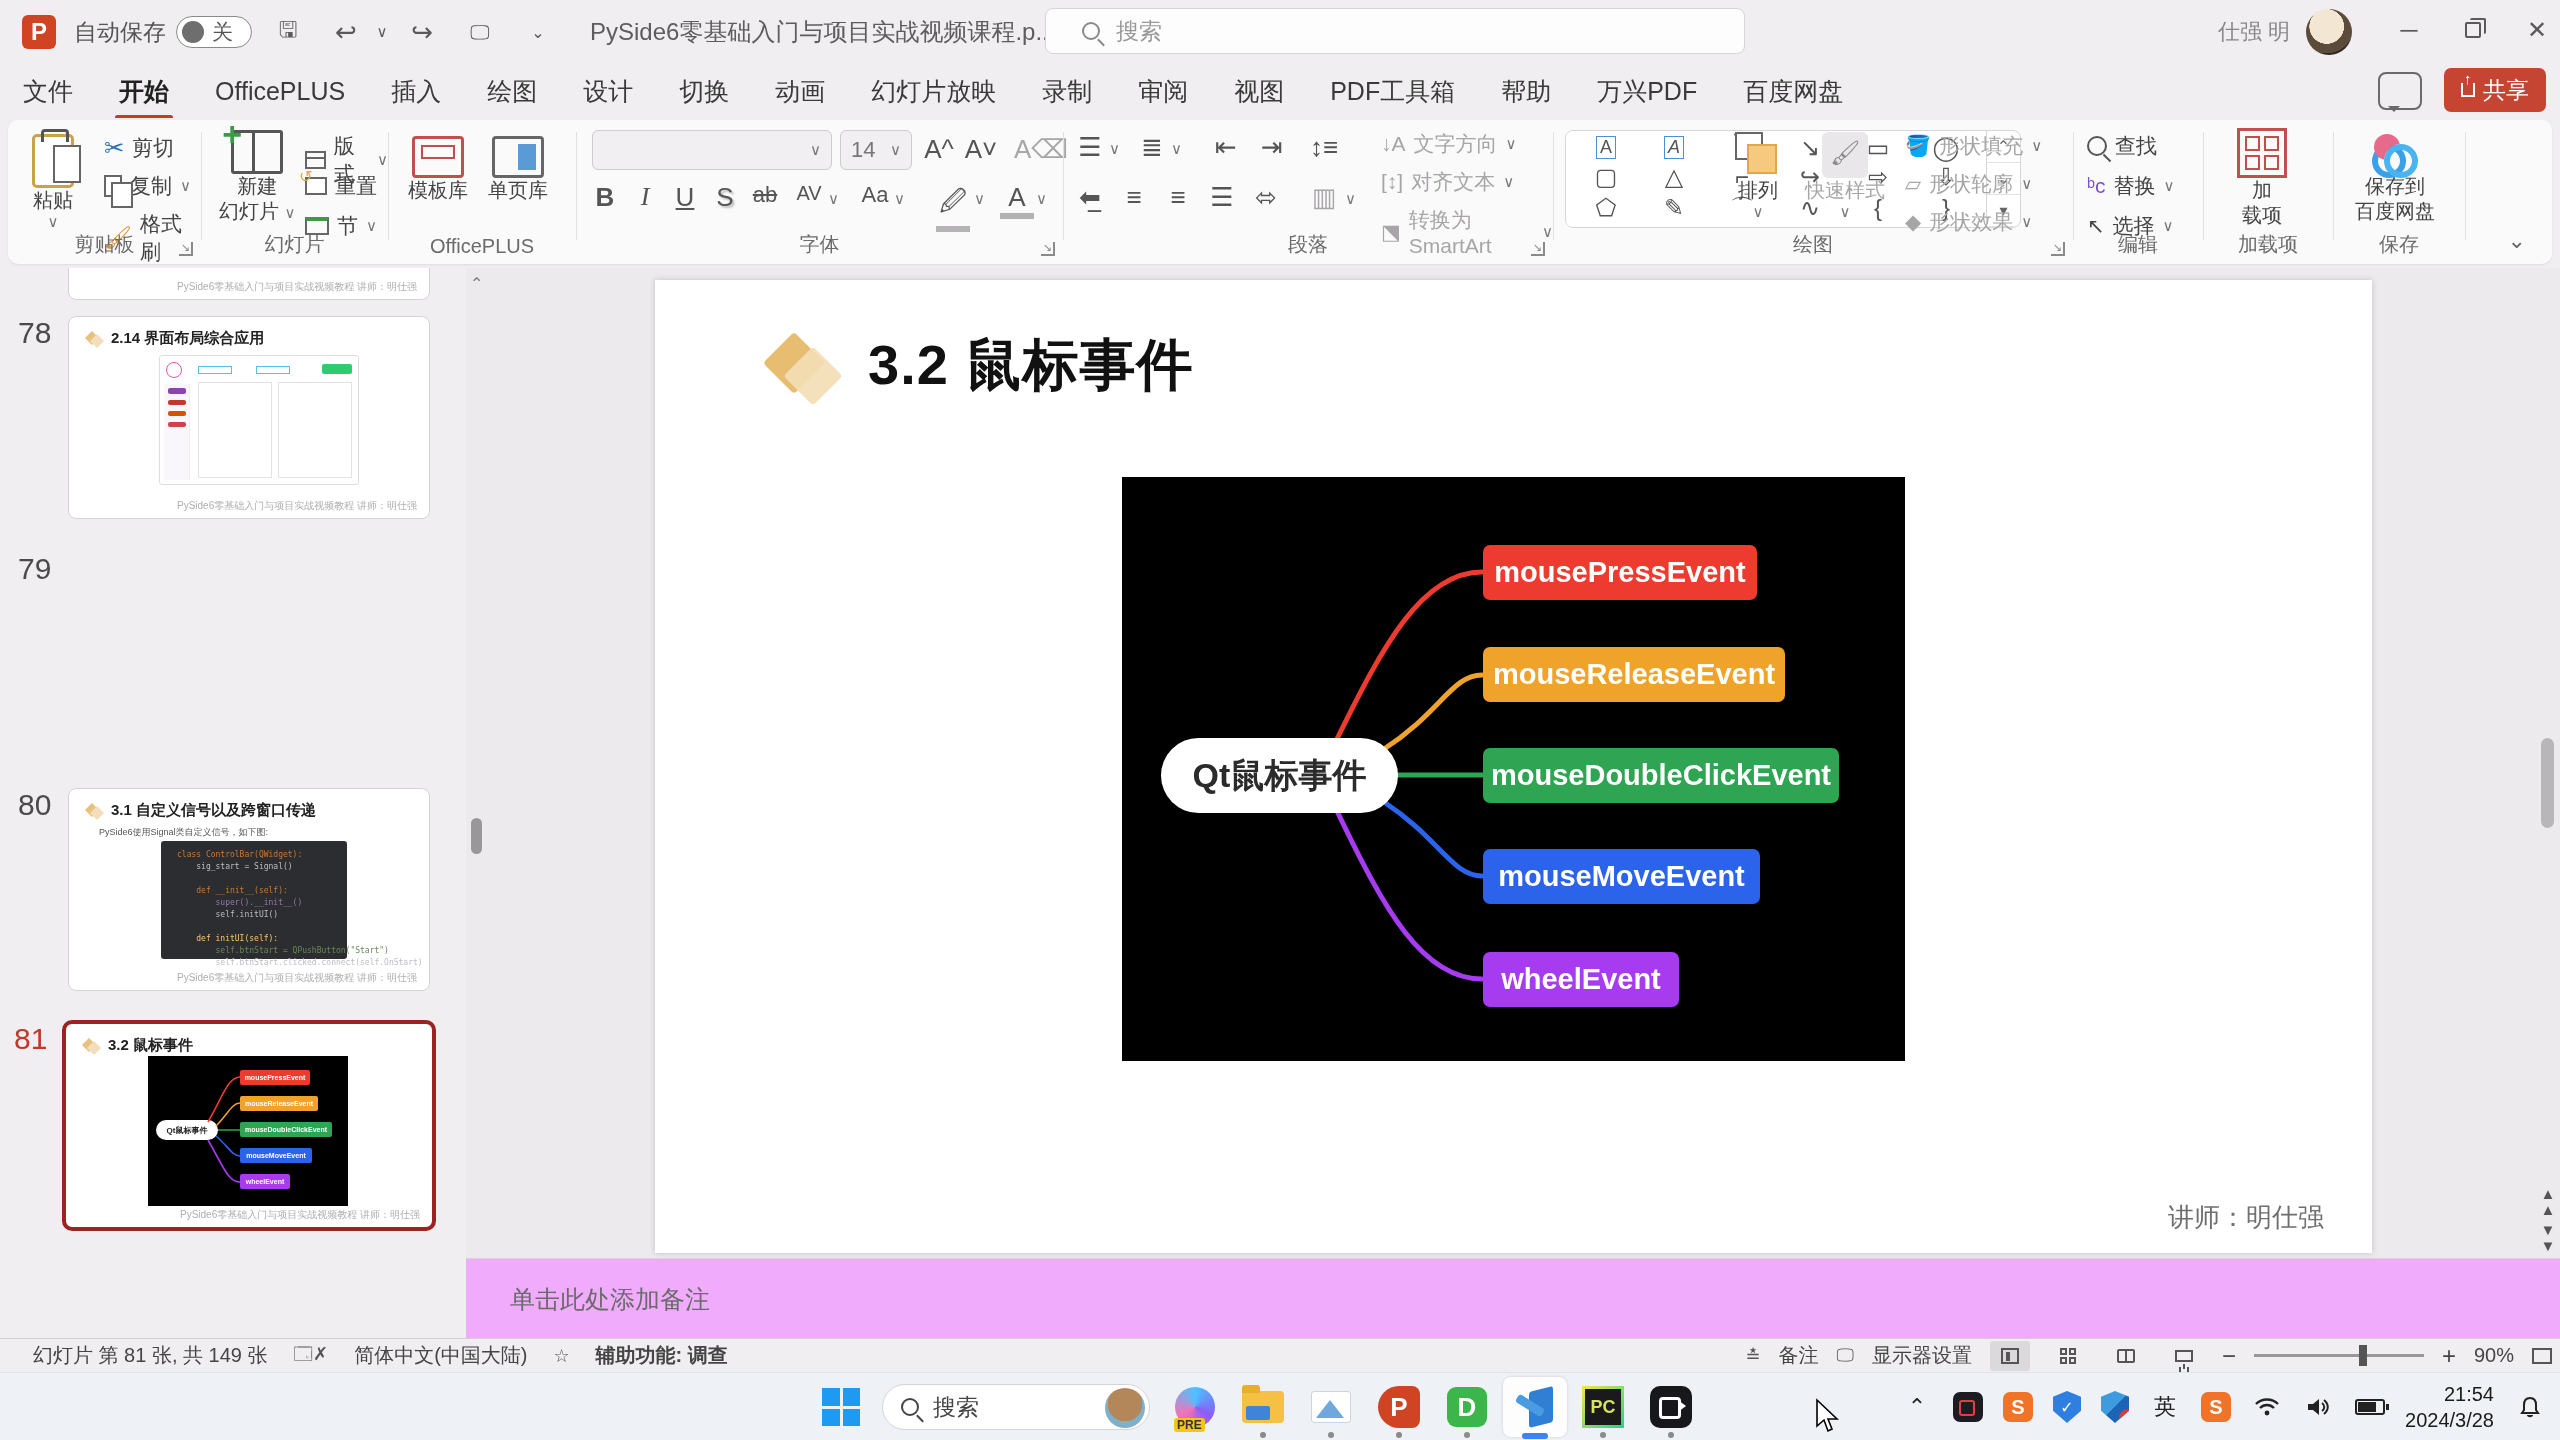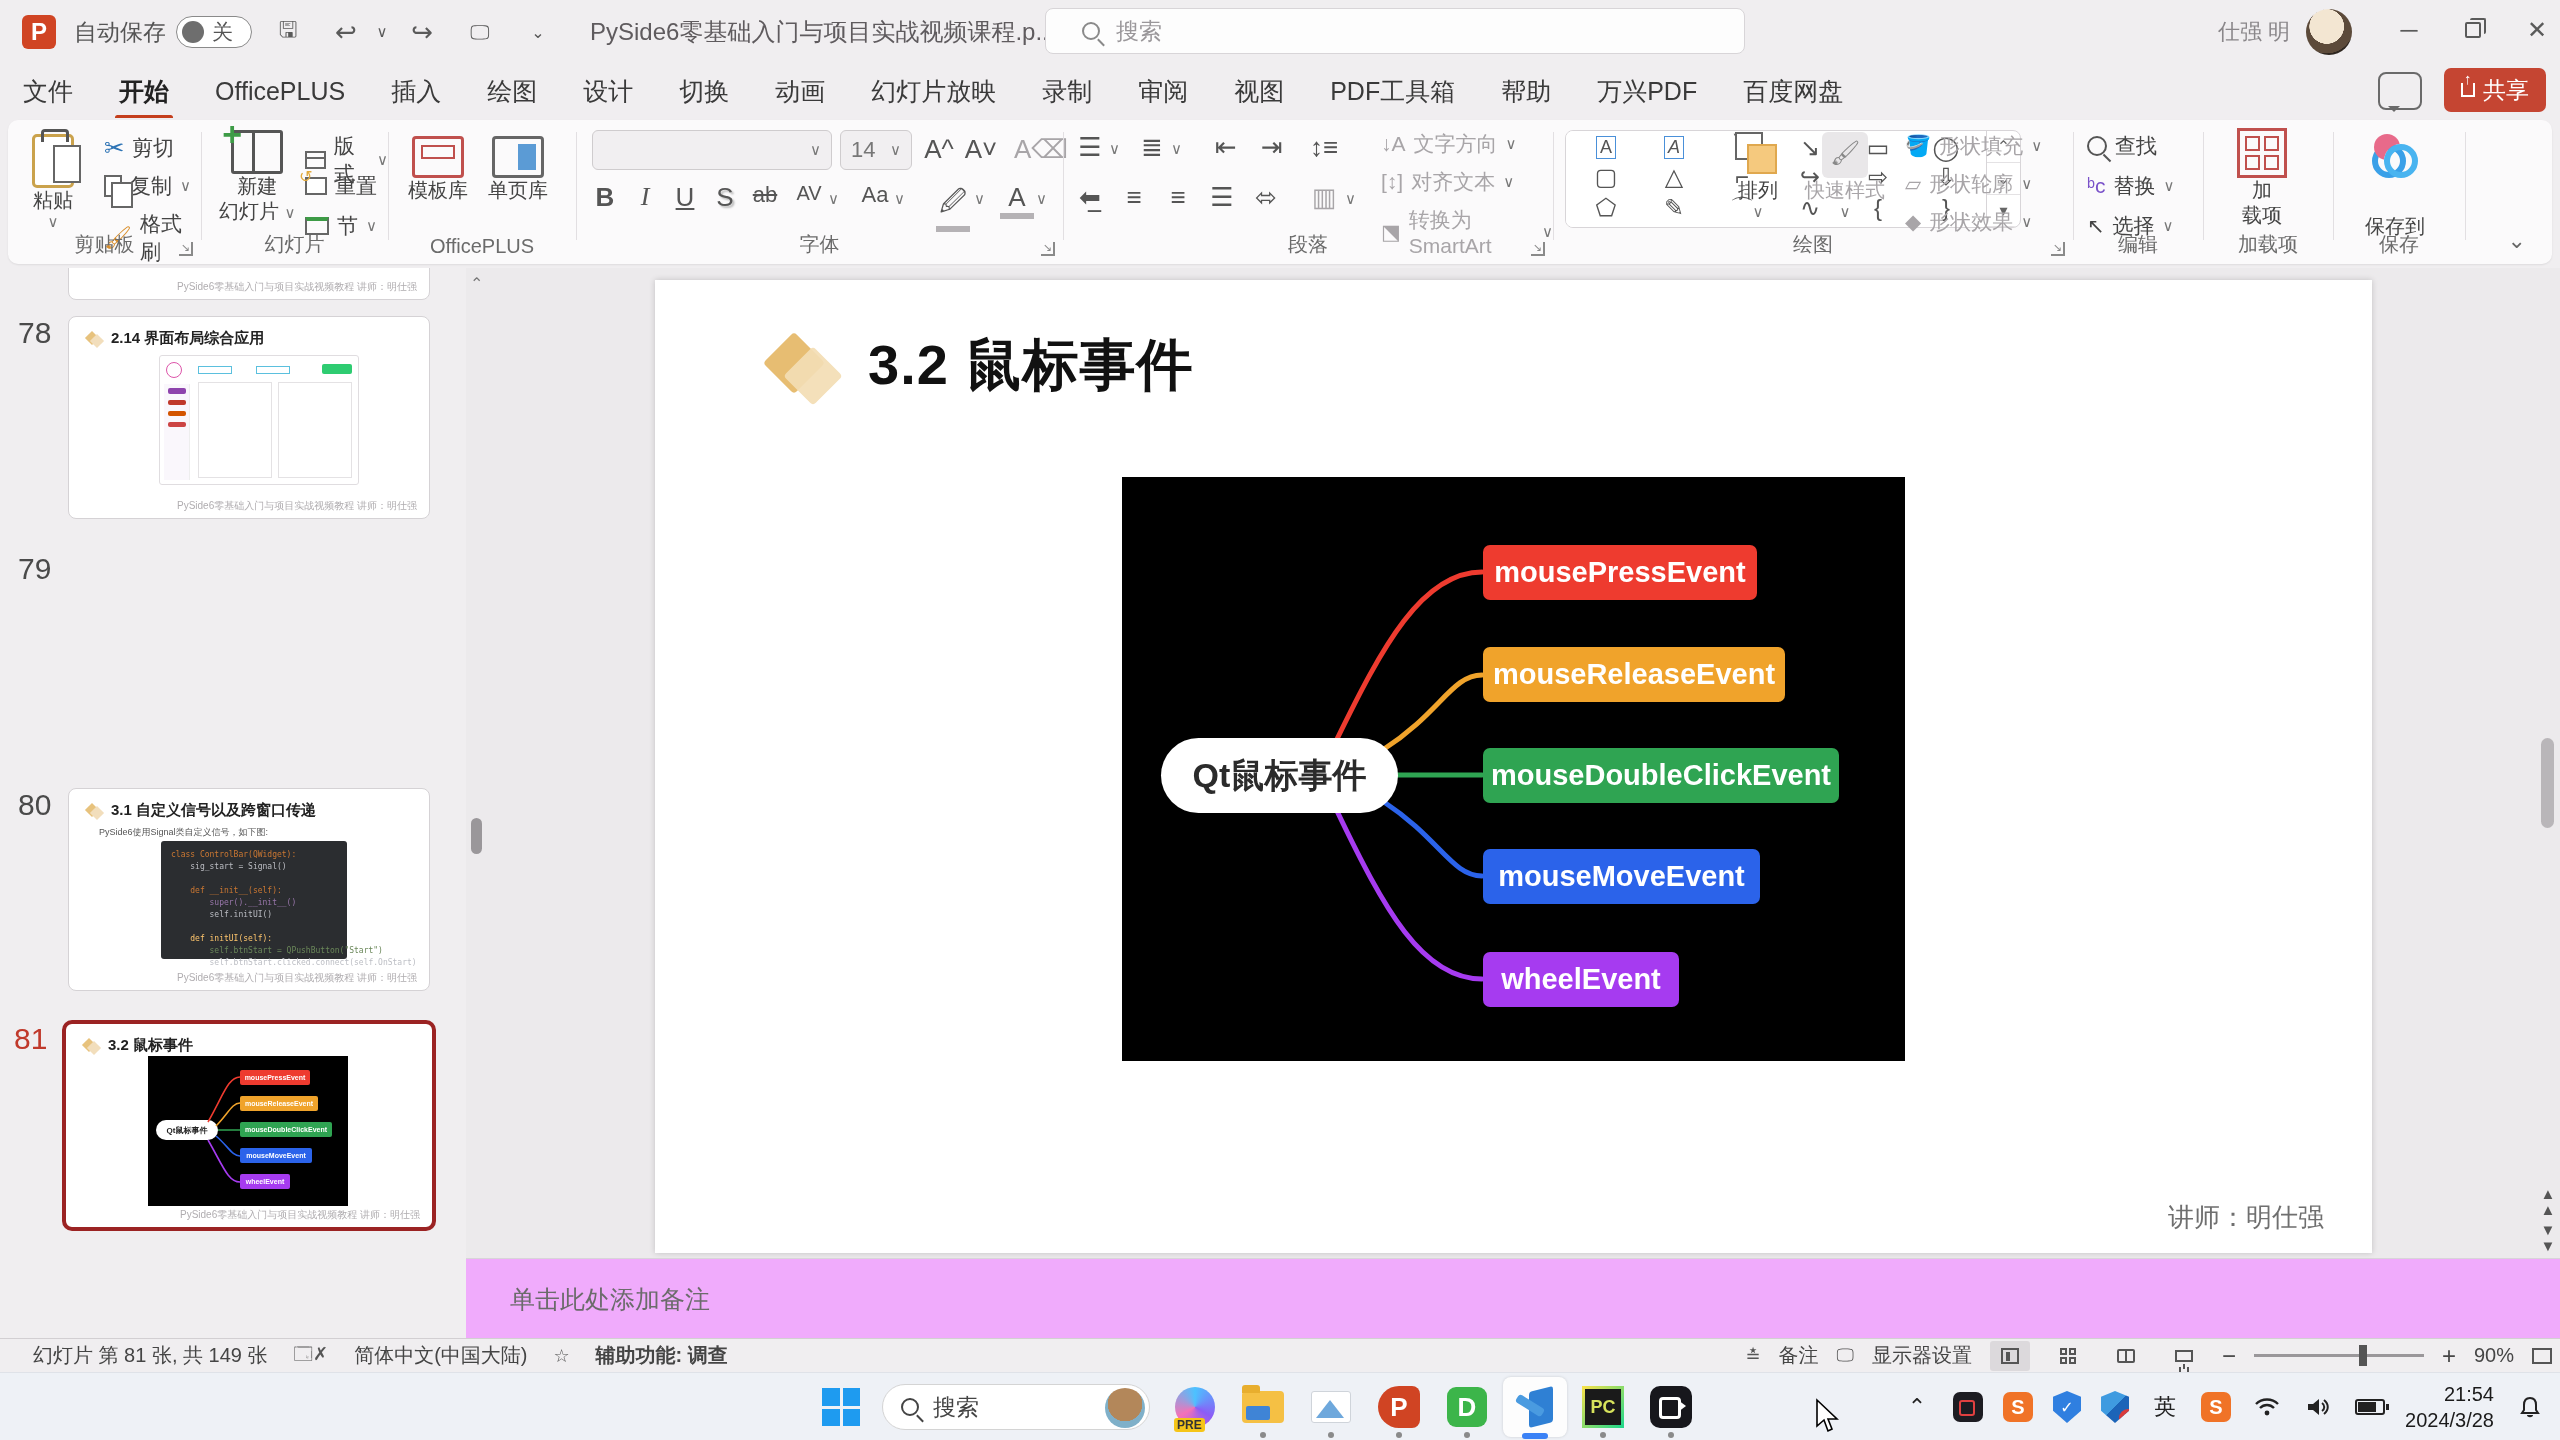--- a/index.html
+++ b/index.html
@@ -97,21 +97,21 @@
   .thumb-num.sel { color:#c0392b; }
   .card { position:absolute; left:68px; width:362px; background:#fff; border:1px solid #d5d2d5; border-radius:8px; overflow:hidden; }
   .card .ttl { display:flex; align-items:center; gap:8px; font-size:15px; font-weight:bold; color:#222; margin:12px 0 0 18px; white-space:nowrap; }
   .mini-dia { width:16px; height:16px; position:relative; flex:0 0 16px; }
   .mini-dia::before { content:""; position:absolute; left:0; top:2px; width:10px; height:10px; background:#e7c27d; transform:rotate(45deg); }
   .mini-dia::after { content:""; position:absolute; left:5px; top:5px; width:10px; height:10px; background:#f2debc; transform:rotate(45deg); }
   .card .foot { position:absolute; bottom:5px; right:12px; font-size:10px; color:#b0adb0; white-space:nowrap; }
   .darkslide { position:absolute; left:68px; width:362px; height:211px; border-radius:8px; background:radial-gradient(ellipse at 50% 30%, #2a2a2a 0%, #101010 70%); display:flex; align-items:center; justify-content:center; gap:26px; }
   .darkslide .num { color:#e8e8e8; font-size:34px; letter-spacing:2px; }
   .darkslide .t { color:#d9b96c; font-size:28px; font-weight:bold; letter-spacing:2px; }
-  .codeblock { background:#2b2d30; border-radius:3px; font-family:"DejaVu Sans Mono",monospace; font-size:8px; line-height:1.5; color:#bcbec4; padding:8px 10px; white-space:pre; }
+  .codeblock { background:#2b2d30; border-radius:3px; font-family:"DejaVu Sans Mono",monospace; font-size:8px; line-height:1.5; color:#bcbec4; padding:8px 16px; white-space:pre; }
   .codeblock .kw { color:#cc7832; } .codeblock .fn { color:#ffc66d; } .codeblock .st { color:#6a8759; } .codeblock .sf { color:#9876aa; }
   .vscroll-panel { position:absolute; left:468px; top:0; width:18px; height:990px; }
   .vscroll-panel .thumbbar { position:absolute; left:3px; top:550px; width:11px; height:36px; border-radius:6px; background:#9a979a; }
   .vscroll-panel .up { position:absolute; left:2px; top:6px; color:#777; font-size:16px; }
 
   
   .slide { position:absolute; left:655px; top:12px; width:1717px; height:973px; background:#fff; box-shadow:0 0 6px rgba(0,0,0,.18); }
   .slide-title { position:absolute; left:115px; top:48px; display:flex; align-items:center; gap:24px; }
   .dia { width:74px; height:74px; position:relative; }
   .dia::before { content:""; position:absolute; left:2px; top:12px; width:44px; height:44px; background:#e7bd72; transform:rotate(45deg); border-radius:4px; }
@@ -464,21 +464,21 @@
             <div></div>
           </span>
           <span>加</span>
           <span>载项</span>
         </div>
     <div class="glabel">加载项</div>
   </div>
   <div class="gsep" style="left:2325px;"></div>
 
   <div class="group" style="left:2325px;width:132px;">
-    <div class="bigbtn abs" style="left:22px;top:10px;gap:40px;">
+    <div class="bigbtn abs" style="left:22px;top:10px;">
           <span class="i-baidu"></span>
           <span>保存到</span>
           <span>百度网盘</span>
         </div>
     <div class="glabel">保存</div>
   </div>
   <div class="gsep" style="left:2457px;"></div>
   <div class="ribbon-collapse">⌄</div>
  </div>
 </section>

